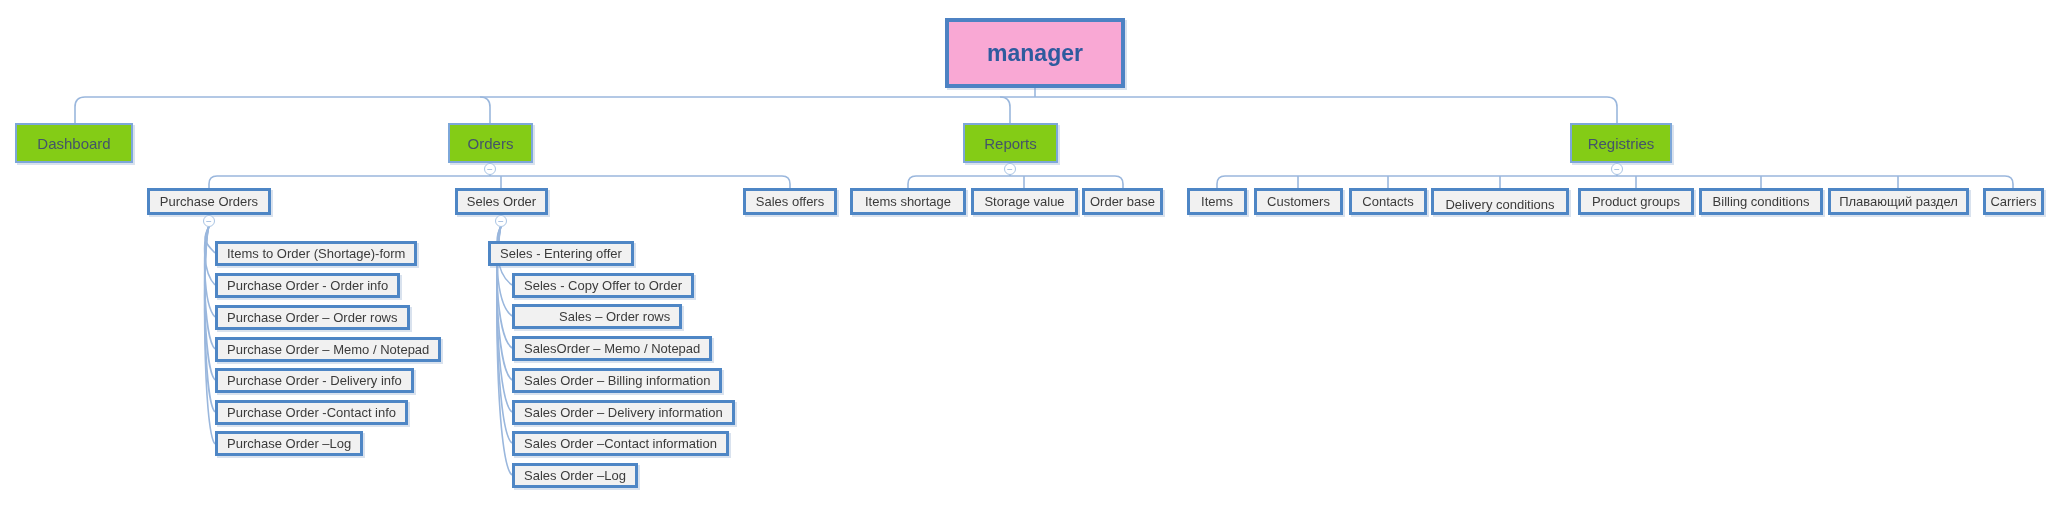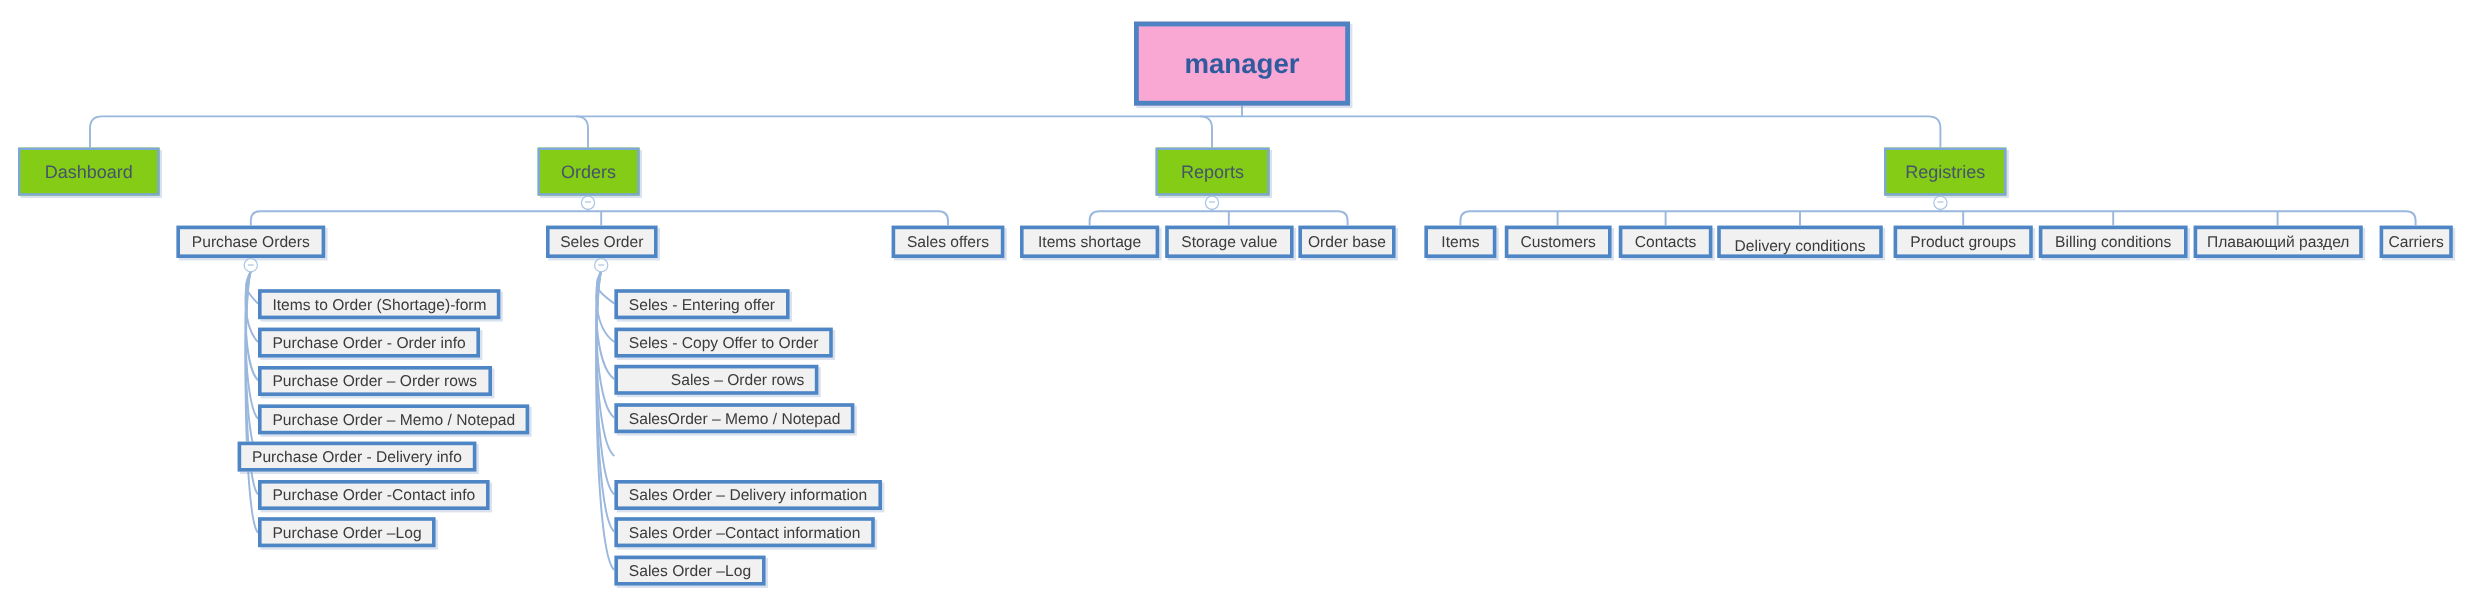--- a/index.html
+++ b/index.html
@@ -170,42 +170,45 @@
   </div>
   <div class="node leaf4" style="left:215px;top:273px;">
     <span>Purchase Order - Order info</span>
   </div>
   <div class="node leaf4" style="left:215px;top:305px;">
     <span>Purchase Order – Order rows</span>
   </div>
   <div class="node leaf4" style="left:215px;top:337px;">
     <span>Purchase Order – Memo / Notepad</span>
   </div>
-  <div class="node leaf4" style="left:198px;top:368px;justify-content:center;">
+  <div class="node leaf4" style="left:215px;top:368px;justify-content:center;">
     <span>Purchase Order - Delivery info</span>
   </div>
   <div class="node leaf4" style="left:215px;top:400px;">
     <span>Purchase Order -Contact info</span>
   </div>
   <div class="node leaf4" style="left:215px;top:431px;">
     <span>Purchase Order –Log</span>
   </div>
 
-  <div class="node leaf4" style="left:512px;top:241px;">
+  <div class="node leaf4" style="left:488px;top:241px;">
     <span>Seles - Entering offer</span>
   </div>
   <div class="node leaf4" style="left:512px;top:273px;">
     <span>Seles - Copy Offer to Order</span>
   </div>
   <div class="node leaf4" style="left:512px;top:304px;padding-left:44px;">
     <span>Sales – Order rows</span>
   </div>
   <div class="node leaf4" style="left:512px;top:336px;">
     <span>SalesOrder – Memo / Notepad</span>
   </div>
+  <div class="node leaf4" style="left:512px;top:368px;">
+    <span>Sales Order – Billing information</span>
+  </div>
   <div class="node leaf4" style="left:512px;top:400px;">
     <span>Sales Order – Delivery information</span>
   </div>
   <div class="node leaf4" style="left:512px;top:431px;">
     <span>Sales Order –Contact information</span>
   </div>
   <div class="node leaf4" style="left:512px;top:463px;">
     <span>Sales Order –Log</span>
   </div>
 

